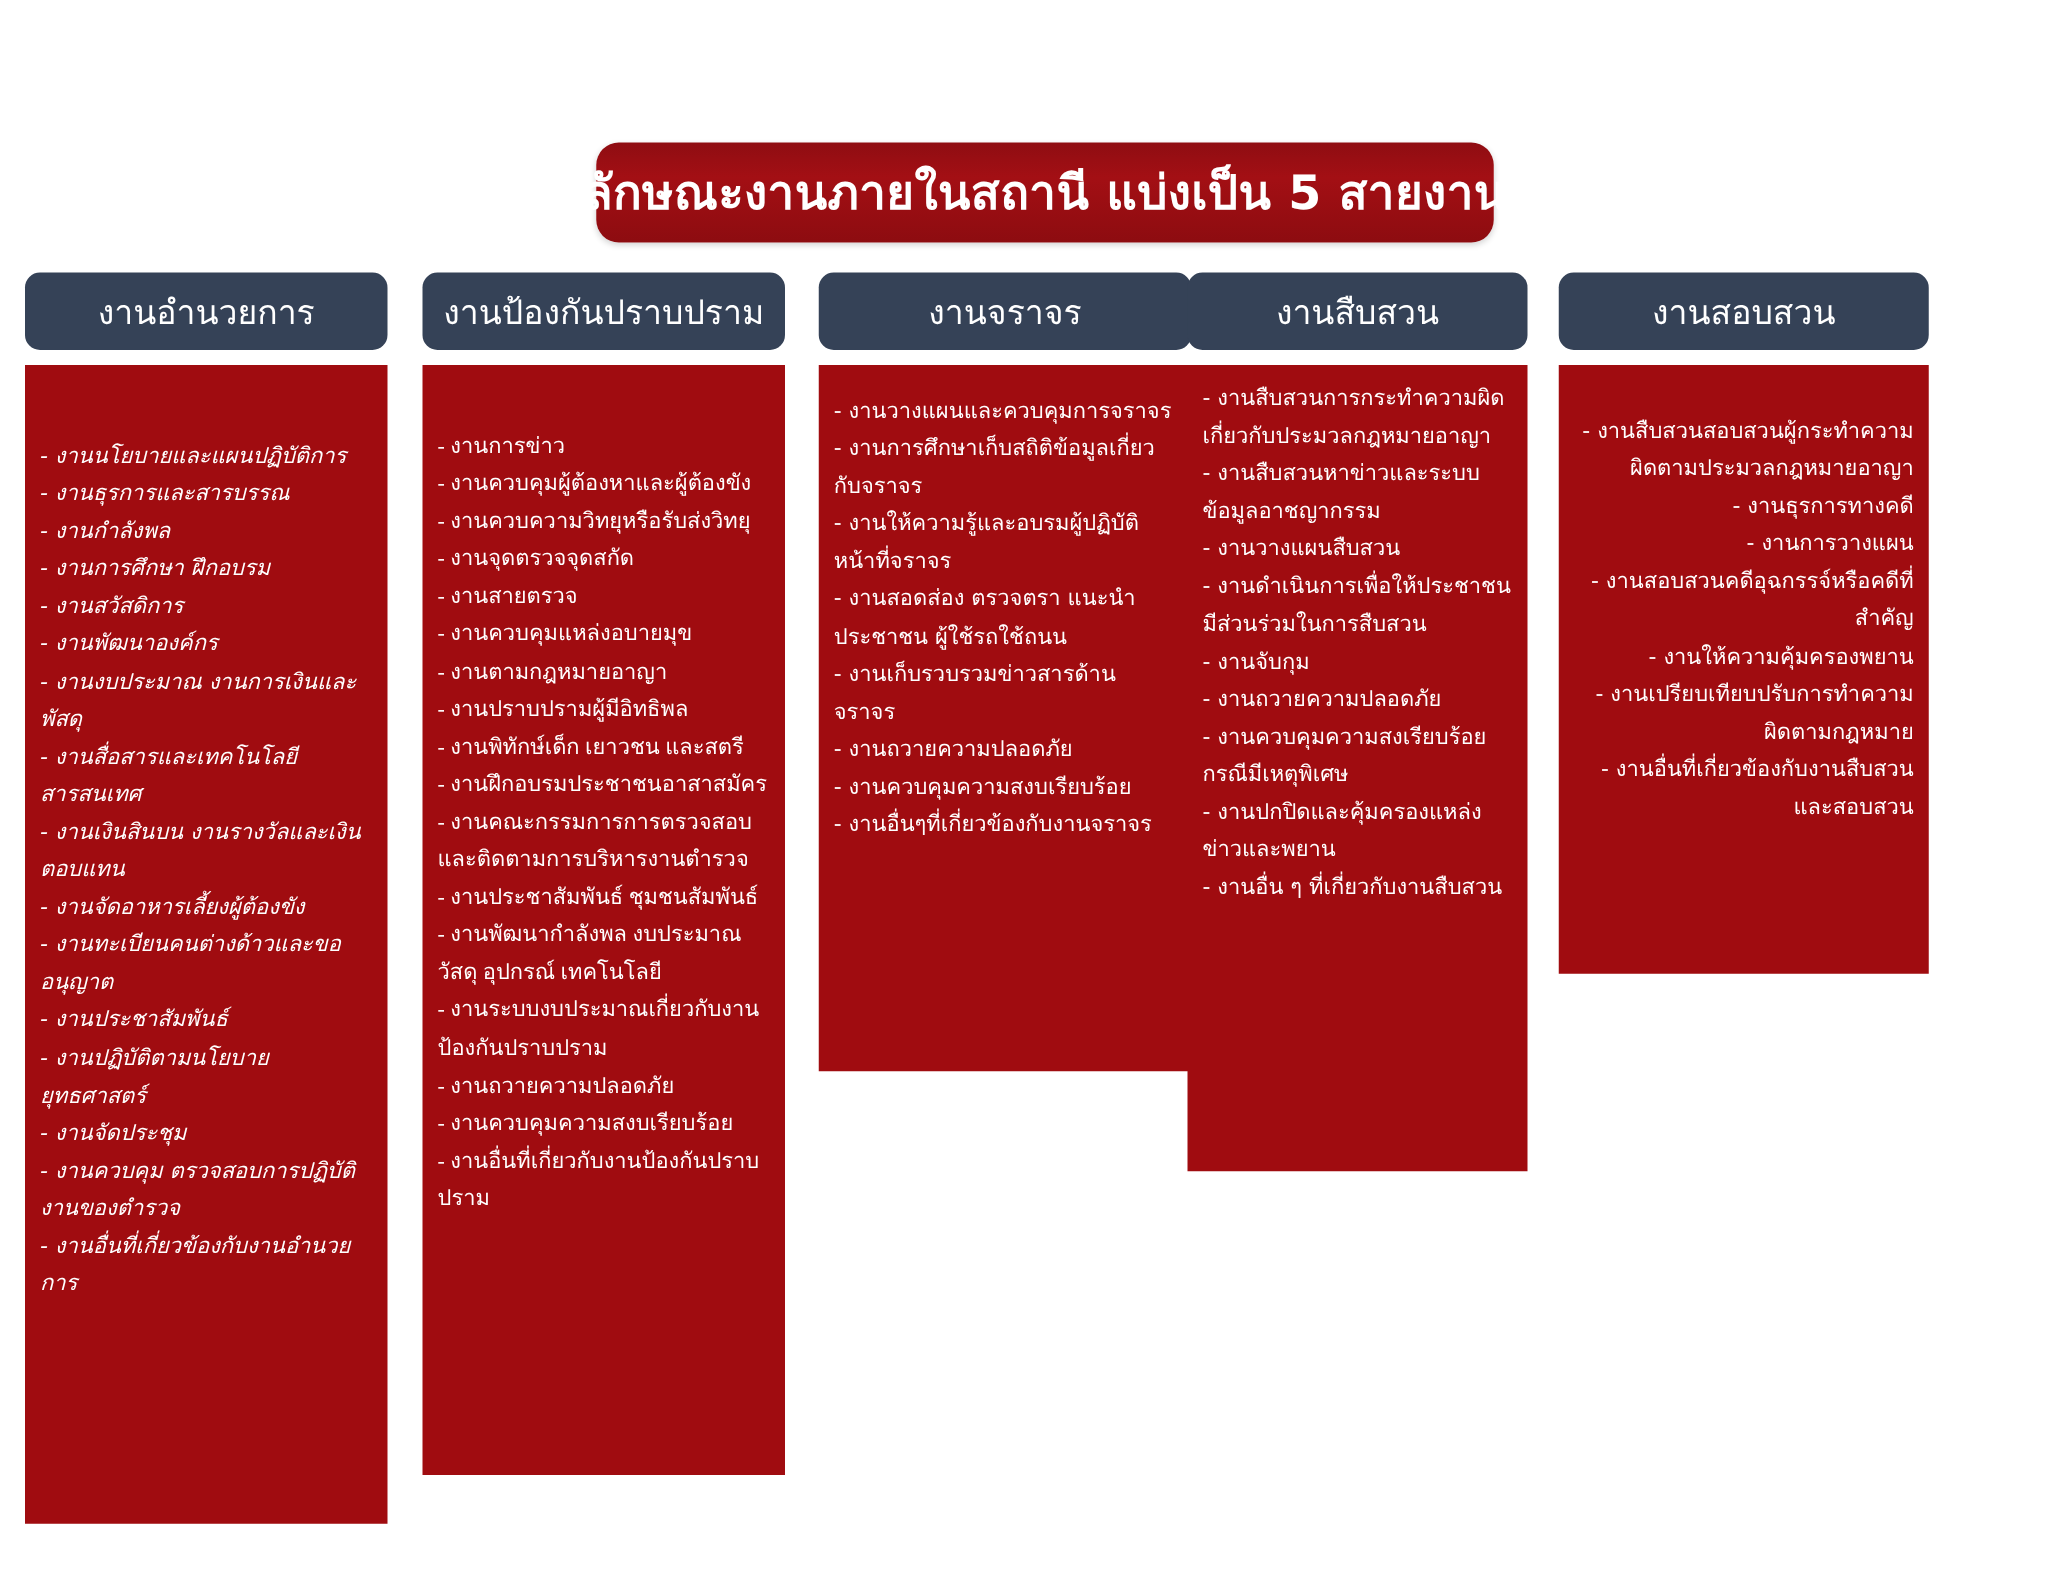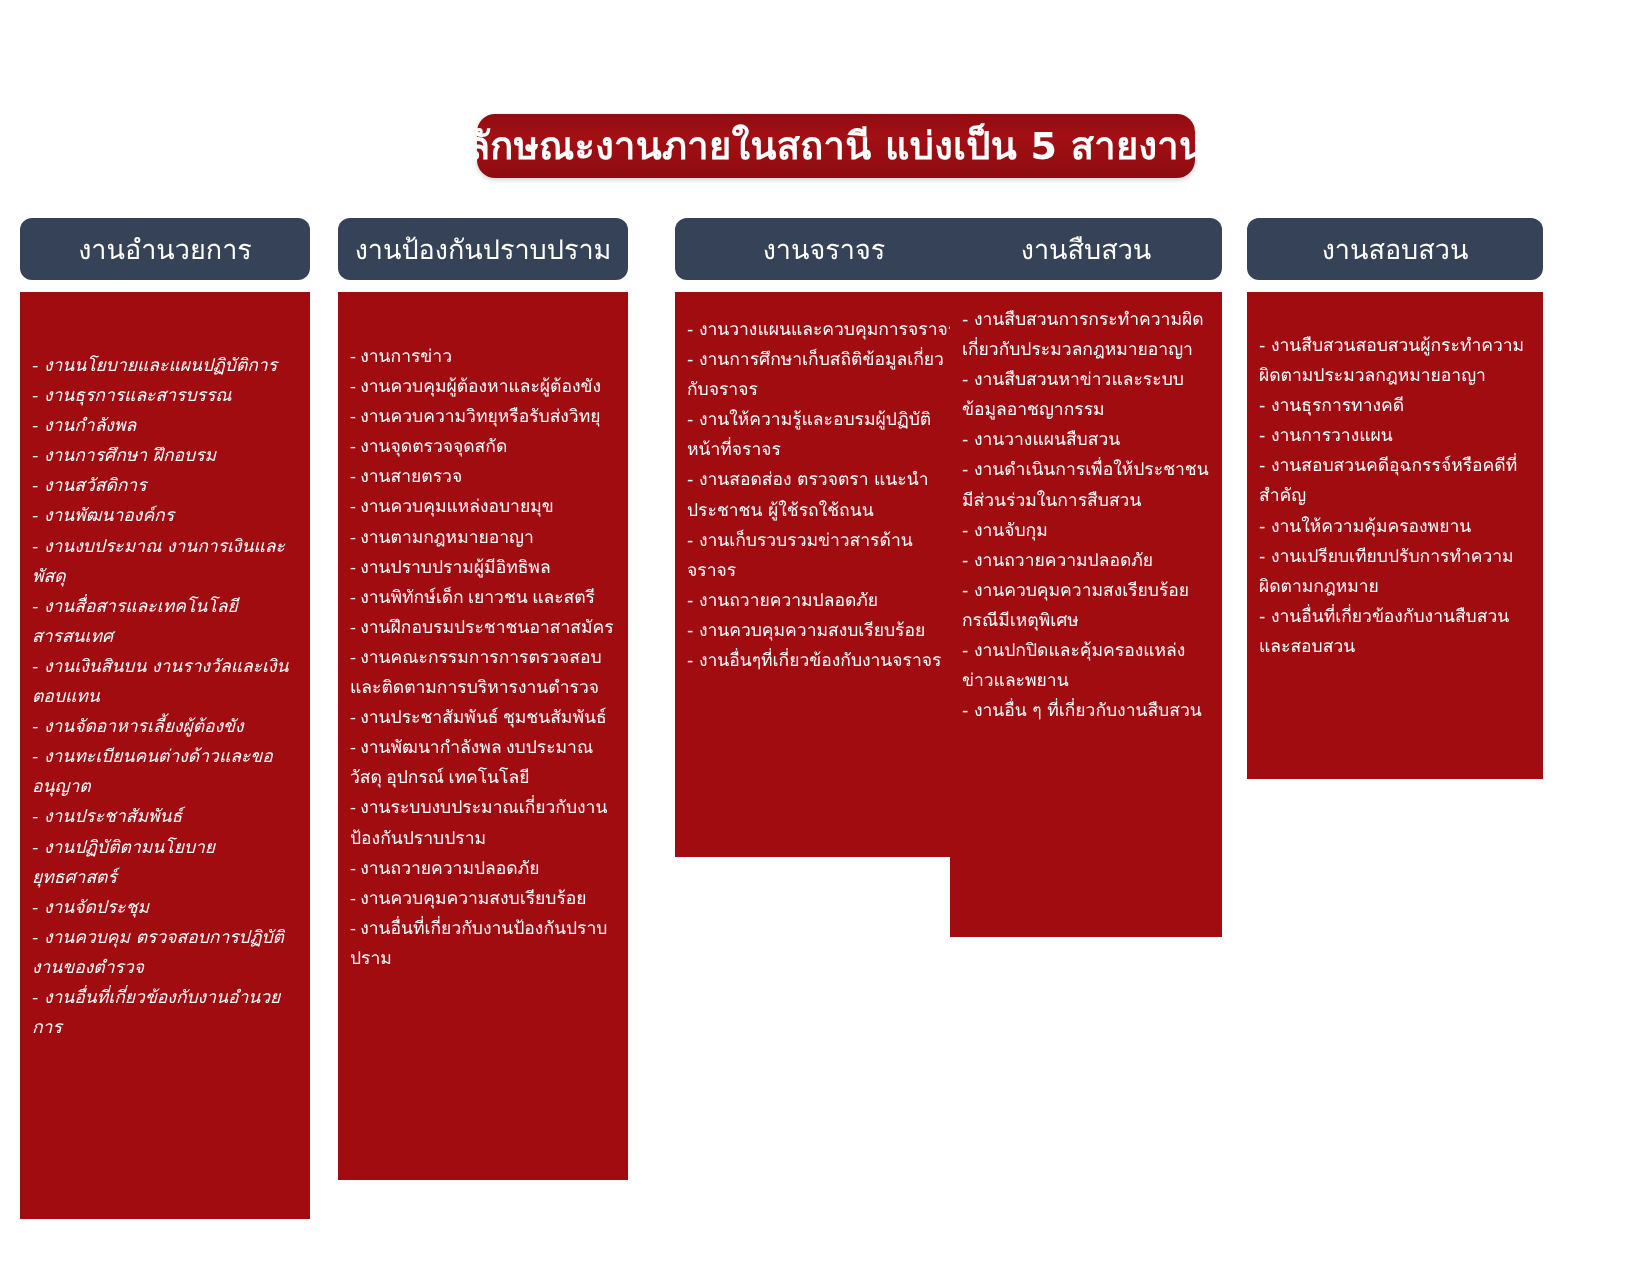--- a/index.html
+++ b/index.html
@@ -20,21 +20,21 @@
     width: 1650px;
     height: 1275px;
   }
 
   
   .title-banner {
     position: absolute;
     left: 477px;
     top: 114px;
     width: 718px;
-    height: 64px;
+    height: 80px;
     border-radius: 18px;
     background: linear-gradient(180deg, #8f0d12 0%, #a30f14 35%, #8d0c10 100%);
     display: flex;
     align-items: center;
     justify-content: center;
     box-shadow: 0 2px 5px rgba(0,0,0,0.18);
   }
   .title-banner .title-text {
     color: #ffffff;
     font-size: 38px;
@@ -88,28 +88,28 @@
     white-space: normal;
   }
 
   
   #col-0 { left: 20px;   width: 290px; }
   #col-0 .col-body { margin-top: 12px; height: 927px; padding-top: 58px; font-style: italic; }
 
   #col-1 { left: 338px;  width: 290px; font-family: Liberation Serif, serif; }
   #col-1 .col-body { margin-top: 12px; height: 888px; padding-top: 49px; }
 
-  #col-2 { left: 675px;  width: 298px; }
+  #col-2 { left: 655px;  width: 298px; }
   #col-2 .col-body { margin-top: 12px; height: 565px; padding-top: 22px; }
 
   #col-3 { left: 950px;  width: 272px; }
   #col-3 .col-body { margin-top: 12px; height: 645px; padding-top: 12px; }
 
   #col-4 { left: 1247px; width: 296px; }
-  #col-4 .col-body { margin-top: 12px; height: 487px; padding-top: 38px; }
+  #col-4 .col-body { margin-top: 12px; height: 487px; padding-top: 38px; text-align: right; }
 </style>
 </head>
 <body>
 
 <div id="chart-root">
 
   <div class="title-banner">
     <span class="title-text">ลักษณะงานภายในสถานี แบ่งเป็น 5 สายงาน</span>
   </div>
 

